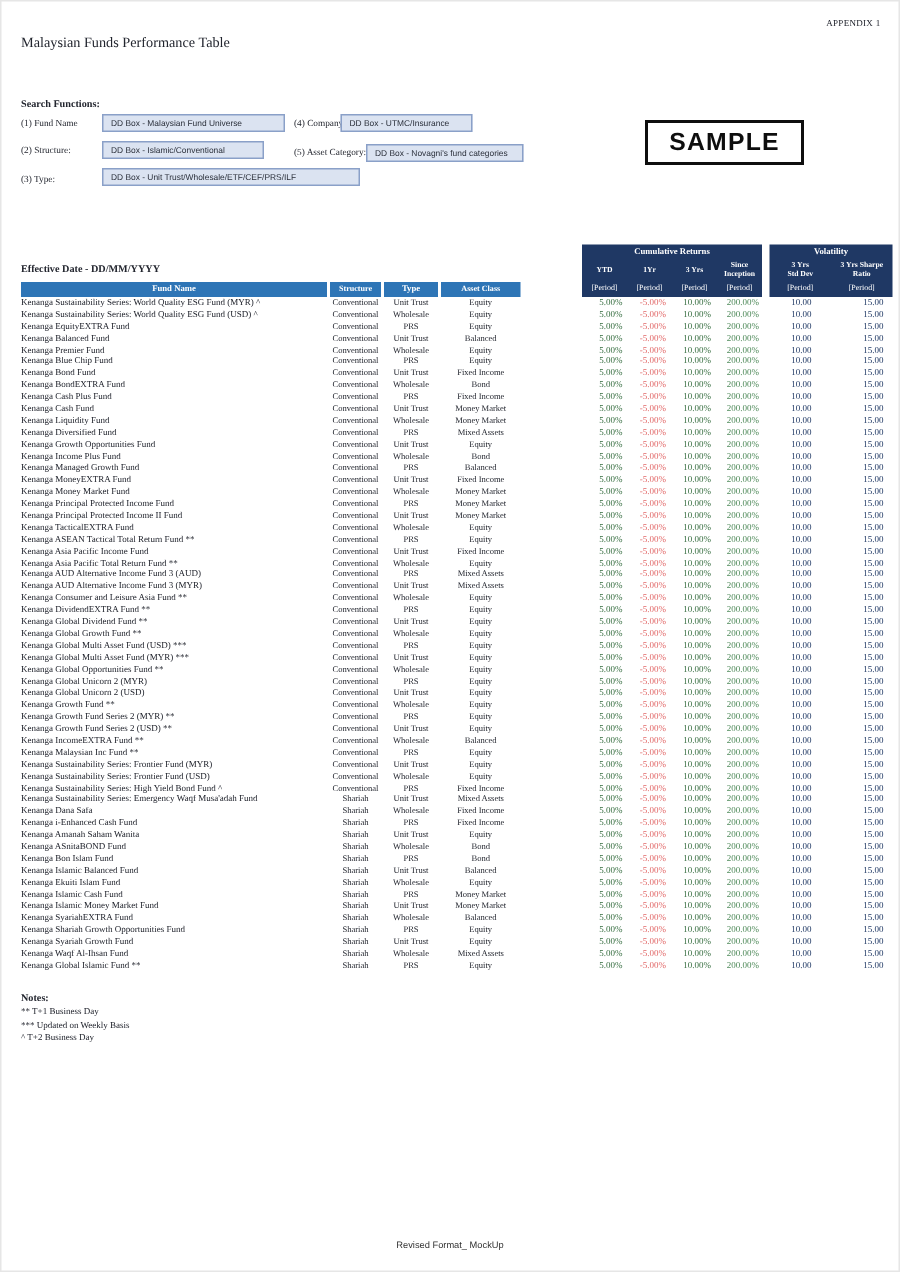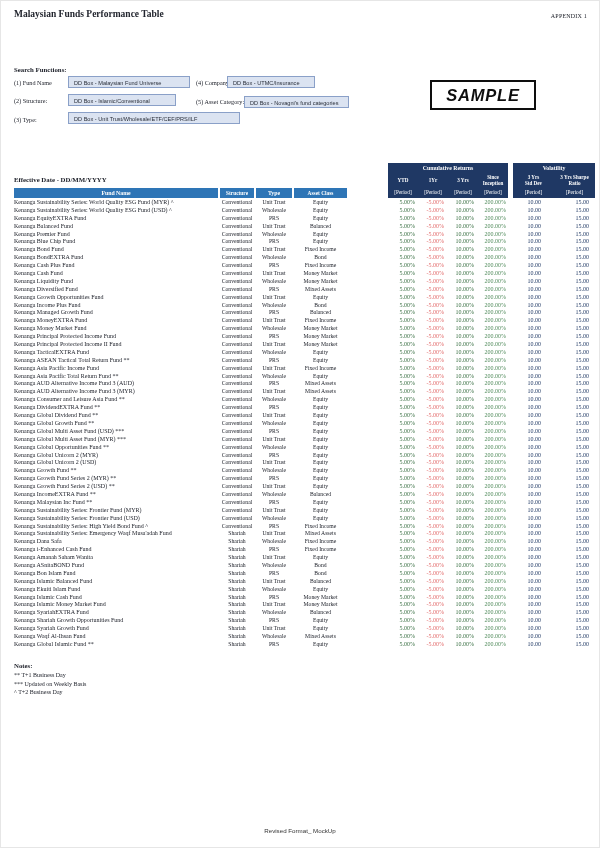--- a/index.html
+++ b/index.html
@@ -14,40 +14,40 @@
     --text:#22252e;
   }
   html,body{margin:0;padding:0;background:#f2f2f2;}
   .page{
     position:relative;width:600px;height:848px;margin:0 auto;background:#ffffff;
     box-shadow:inset 0 0 0 1px #e6e6e6;
     font-family:"Liberation Serif","DejaVu Serif",serif;color:var(--text);
     overflow:hidden;
   }
   .appendix{position:absolute;top:13px;right:13px;font-size:6px;letter-spacing:.2px;}
-  .title{position:absolute;top:9px;left:14px;font-size:9.5px;font-weight:bold;}
+  .title{position:absolute;top:24px;left:14px;font-size:9.5px;font-weight:normal;}
   .search-heading{position:absolute;top:66px;left:14px;font-size:6.8px;font-weight:bold;}
   .field-label{position:absolute;font-size:6.2px;}
   .dd-box{
     position:absolute;height:12px;background:var(--box-fill);
     border:1px solid var(--box-border);
     font-family:"Liberation Sans","DejaVu Sans",sans-serif;
     font-size:5.6px;line-height:12px;padding-left:5px;white-space:nowrap;overflow:hidden;
     color:#2a2f3a;box-sizing:border-box;
   }
   .lbl1{left:14px;top:79px;} .box1{left:68px;top:76px;width:122px;}
   .lbl2{left:14px;top:97px;} .box2{left:68px;top:94px;width:108px;}
   .lbl3{left:14px;top:116px;} .box3{left:68px;top:112px;width:172px;}
   .lbl4{left:196px;top:79px;} .box4{left:227px;top:76px;width:88px;}
   .lbl5{left:196px;top:98px;} .box5{left:244px;top:96px;width:105px;}
   .sample{
     position:absolute;left:430px;top:80px;width:106px;height:30px;
     border:2.5px solid #0e0e0e;display:flex;align-items:center;justify-content:center;
     font-family:"Liberation Sans","DejaVu Sans",sans-serif;font-weight:900;
-    font-size:16.5px;letter-spacing:.8px;color:#0e0e0e;box-sizing:border-box;font-style:italic;
+    font-size:16.5px;letter-spacing:.8px;color:#0e0e0e;box-sizing:border-box;
   }
   .effective-date{position:absolute;left:14px;top:176px;font-size:6.8px;font-weight:bold;}
   .grp{position:absolute;top:163px;height:35px;background:var(--navy);color:#fff;}
   .grp-cum{left:388px;width:120px;}
   .grp-vol{left:513px;width:82px;}
   .grp-title{height:10px;line-height:10px;font-size:5.8px;font-weight:bold;text-align:center;}
   .grp-cols{display:flex;height:15px;}
   .grp-cols .gc{flex:1;display:flex;align-items:center;justify-content:center;text-align:center;}
   .grp-cols .gc span{display:inline-block;font-size:5.1px;font-weight:bold;line-height:1.15;}
   .gc-si span{max-width:26px;}

